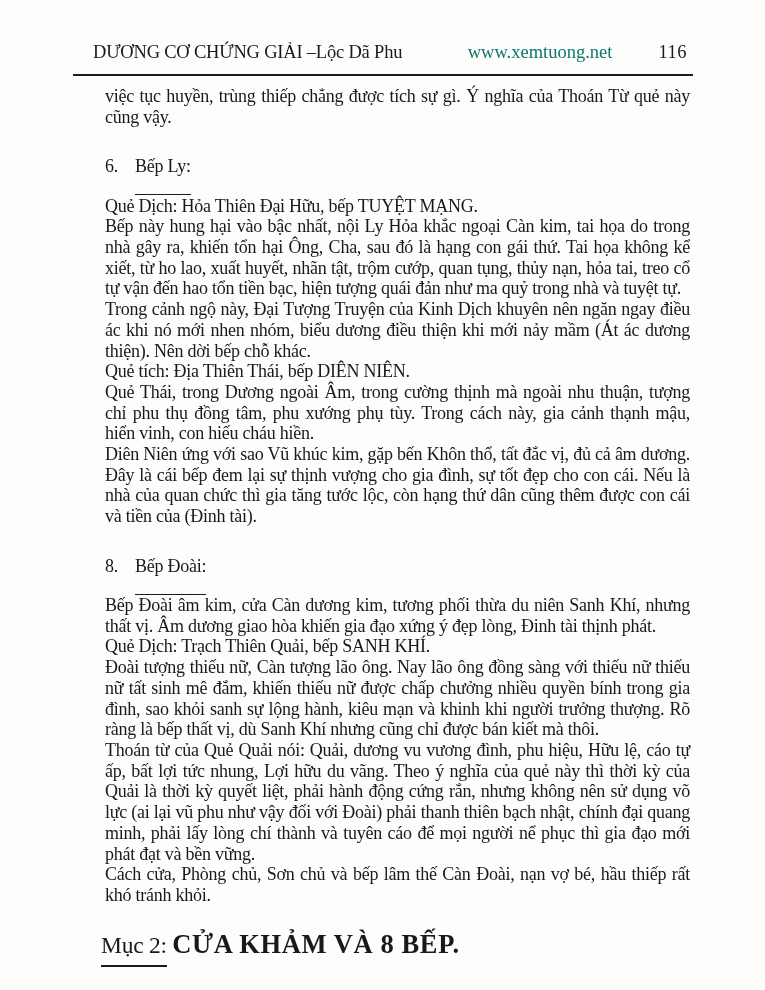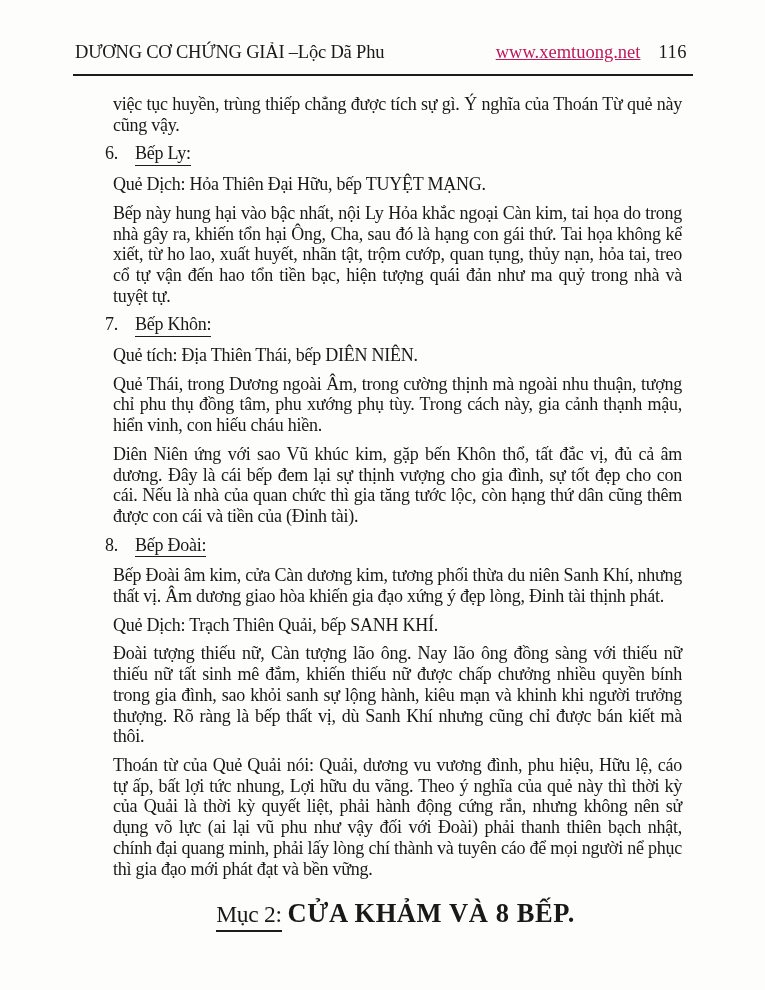--- a/index.html
+++ b/index.html
@@ -10,67 +10,67 @@
     color: #191919;
     overflow: hidden;
   }
   .page {
     position: relative;
     width: 765px; height: 990px;
   }
   
   .header {
     position: absolute;
-    left: 75px; right: 78px; top: 42px;
+    left: 93px; right: 78px; top: 42px;
     display: flex;
     align-items: baseline;
     font-size: 18.5px;
     white-space: nowrap;
   }
   .header-title { flex: 1 1 auto; letter-spacing: -0.2px; }
   .header-link {
-    color: #be185d;
-    text-decoration: underline;
-    margin-right: 18px;
+    color: #0f766e;
+    margin-right: 46px;
     cursor: pointer;
   }
   .page-number { letter-spacing: 0.5px; }
   .rule {
     position: absolute;
     left: 73px; right: 72px; top: 74px;
     border-top: 2px solid #1c1c1c;
   }
   
   .body {
     position: absolute;
     left: 105px; top: 86px;
     width: 585px;
     font-size: 18px;
     line-height: 20.7px;
     letter-spacing: -0.25px;
     text-align: justify;
   }
-  .body p { margin: 8px; }
+  .body p { margin: 0; }
   .item {
     text-align: left;
     margin: 1px 0 0.5px 0;
   }
   .item .num { display: inline-block; width: 30px; }
   .item .label {
     display: inline-block;
     border-bottom: 1.7px solid #1c1c1c;
-    padding-bottom: 1px;
+    padding-bottom: 17px;
+    margin-top: 28px;
   }
   
   .muc2 {
-    text-align: center;
+    text-align: left;
     margin-top: 19px;
     margin-left: -4px;
     font-size: 23.5px;
-    line-height: 30px;
+    line-height: 38px;
     white-space: nowrap;
   }
   .muc2 .prefix {
     display: inline-block;
     border-bottom: 2px solid #1c1c1c;
     padding-bottom: 1px;
   }
   .muc2 .title {
     font-weight: 700;
     font-size: 26.5px;
@@ -93,35 +93,34 @@
 
   <div class="body">
 
     <p>việc tục huyền, trùng thiếp chẳng được tích sự gì. Ý nghĩa của Thoán Từ quẻ này cũng vậy.</p>
 
     <div class="item">
       <span class="num">6.</span><span class="label">Bếp Ly:</span>
     </div>
     <p>Quẻ Dịch: Hỏa Thiên Đại Hữu, bếp TUYỆT MẠNG.</p>
     <p>Bếp này hung hại vào bậc nhất, nội Ly Hỏa khắc ngoại Càn kim, tai họa do trong nhà gây ra, khiến tổn hại Ông, Cha, sau đó là hạng con gái thứ. Tai họa không kể xiết, từ ho lao, xuất huyết, nhãn tật, trộm cướp, quan tụng, thủy nạn, hỏa tai, treo cổ tự vận đến hao tổn tiền bạc, hiện tượng quái đản như ma quỷ trong nhà và tuyệt tự.</p>
+    <p>Trong cảnh ngộ này, Đại Tượng Truyện của Kinh Dịch khuyên nên ngăn ngay điều ác khi nó mới nhen nhóm, biểu dương điều thiện khi mới nảy mầm (Át ác dương thiện). Nên dời bếp chỗ khác.</p>
 
-    <div class="item">
-      <span class="num">7.</span><span class="label">Bếp Khôn:</span>
-    </div>
     <p>Quẻ tích: Địa Thiên Thái, bếp DIÊN NIÊN.</p>
     <p>Quẻ Thái, trong Dương ngoài Âm, trong cường thịnh mà ngoài nhu thuận, tượng chỉ phu thụ đồng tâm, phu xướng phụ tùy. Trong cách này, gia cảnh thạnh mậu, hiển vinh, con hiếu cháu hiền.</p>
     <p>Diên Niên ứng với sao Vũ khúc kim, gặp bến Khôn thổ, tất đắc vị, đủ cả âm dương. Đây là cái bếp đem lại sự thịnh vượng cho gia đình, sự tốt đẹp cho con cái. Nếu là nhà của quan chức thì gia tăng tước lộc, còn hạng thứ dân cũng thêm được con cái và tiền của (Đinh tài).</p>
 
     <div class="item">
       <span class="num">8.</span><span class="label">Bếp Đoài:</span>
     </div>
     <p>Bếp Đoài âm kim, cửa Càn dương kim, tương phối thừa du niên Sanh Khí, nhưng thất vị. Âm dương giao hòa khiến gia đạo xứng ý đẹp lòng, Đinh tài thịnh phát.</p>
     <p>Quẻ Dịch: Trạch Thiên Quải, bếp SANH KHÍ.</p>
     <p>Đoài tượng thiếu nữ, Càn tượng lão ông. Nay lão ông đồng sàng với thiếu nữ thiếu nữ tất sinh mê đắm, khiến thiếu nữ được chấp chưởng nhiều quyền bính trong gia đình, sao khỏi sanh sự lộng hành, kiêu mạn và khinh khi người trưởng thượng. Rõ ràng là bếp thất vị, dù Sanh Khí nhưng cũng chỉ được bán kiết mà thôi.</p>
     <p>Thoán từ của Quẻ Quải nói: Quải, dương vu vương đình, phu hiệu, Hữu lệ, cáo tự ấp, bất lợi tức nhung, Lợi hữu du vãng. Theo ý nghĩa của quẻ này thì thời kỳ của Quải là thời kỳ quyết liệt, phải hành động cứng rắn, nhưng không nên sử dụng võ lực (ai lại vũ phu như vậy đối với Đoài) phải thanh thiên bạch nhật, chính đại quang minh, phải lấy lòng chí thành và tuyên cáo để mọi người nể phục thì gia đạo mới phát đạt và bền vững.</p>
+    <p>Cách cửa, Phòng chủ, Sơn chủ và bếp lâm thế Càn Đoài, nạn vợ bé, hầu thiếp rất khó tránh khỏi.</p>
 
     <div class="muc2">
       <span class="prefix">Mục 2:</span>
       <span class="title">CỬA KHẢM VÀ 8 BẾP.</span>
     </div>
 
 
   </div>
 </div>
 

